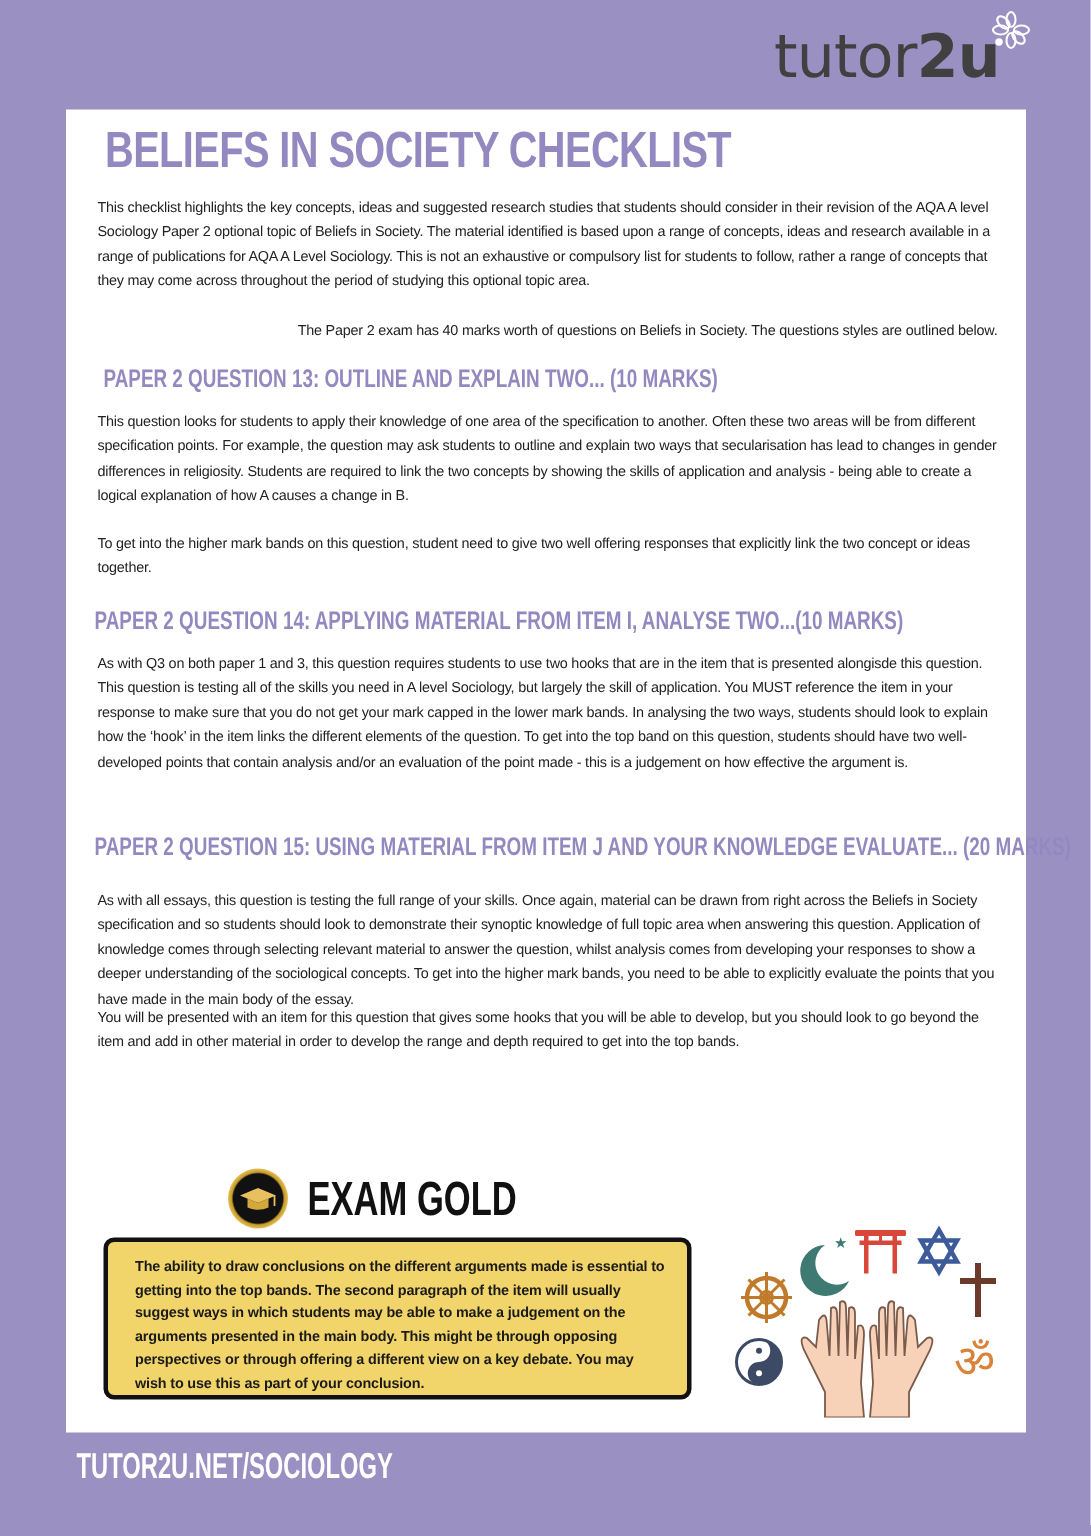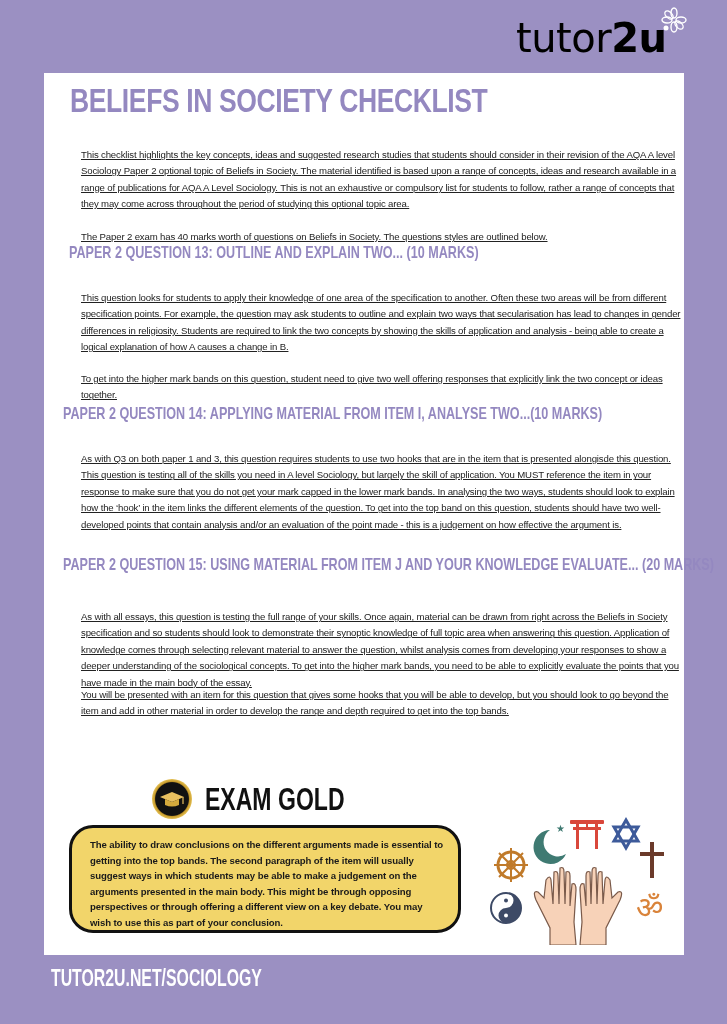--- a/index.html
+++ b/index.html
@@ -4,64 +4,63 @@
 <style>
   html, body { margin: 0; padding: 0; }
   body {
     width: 727px; height: 1024px; overflow: hidden;
     background: #9b90c2;
     position: relative;
     font-family: "Liberation Sans", sans-serif;
   }
   .logo {
     position: absolute; left: 516px; top: 14px;
-    color: #000000; font-family: "DejaVu Sans", sans-serif;
+    color: #404040; font-family: "DejaVu Sans", sans-serif;
     font-size: 40px; font-weight: normal; letter-spacing: -0.5px;
     line-height: 48px;
   }
   .logo b { font-weight: bold; }
   .logo-flower { position: absolute; left: 660px; top: 6px; width: 28px; height: 28px; }
   .panel {
     position: absolute; left: 44px; top: 73px; width: 640px; height: 882px;
     background: #ffffff;
   }
   .title {
     position: absolute; left: 70px; top: 80px;
     font-family: "Liberation Sans", sans-serif; font-weight: bold;
     font-size: 34px; color: #9488c0; letter-spacing: -0.5px;
     transform: scaleX(0.78); transform-origin: left top;
     white-space: nowrap; margin: 0; line-height: 40px;
   }
   .para {
     position: absolute; left: 65px; width: 600px;
     font-family: "Liberation Sans", sans-serif; font-size: 9.6px;
-    line-height: 16.4px; color: #222222; margin: 16px;
+    line-height: 16.4px; color: #222222; margin: 0;
     letter-spacing: -0.15px;
-    text-decoration: underline;
   }
   .h2 {
     position: absolute; font-family: "Liberation Sans", sans-serif;
     font-weight: bold; color: #9488c0; font-size: 17px;
     transform: scaleX(0.74); transform-origin: left top;
     white-space: nowrap; margin: 0; line-height: 20px;
   }
   .gold-badge {
     position: absolute; left: 152px; top: 779px; width: 40px; height: 40px;
     border-radius: 50%;
     background: radial-gradient(circle, #111 58%, #c79a2a 62%, #f2d36b 75%, #b38216 100%);
   }
   .gold-title {
     position: absolute; left: 205px; top: 780px;
     font-family: "Liberation Sans", sans-serif; font-weight: bold;
     font-size: 32px; color: #111111; margin: 0; line-height: 38px;
     transform: scaleX(0.72); transform-origin: left top; white-space: nowrap;
   }
   .gold-box {
     position: absolute; left: 69px; top: 825px; width: 392px; height: 108px;
-    background: #f2d56a; border: 3px solid #111111; border-radius: 24px;
+    background: #f2d56a; border: 3px solid #111111; border-radius: 7px;
     box-sizing: border-box; padding: 9px 14px 8px 18px;
   }
   .gold-text {
     font-family: "Liberation Sans", sans-serif; font-weight: bold;
     font-size: 9.6px; line-height: 15.5px; color: #1a1a1a; margin: 0;
     letter-spacing: -0.1px;
   }
   .symbols { position: absolute; left: 478px; top: 810px; width: 200px; height: 135px; }
   .footer-url {
     position: absolute; left: 51px; top: 963px;
@@ -84,21 +83,21 @@
     <ellipse cx="19" cy="19" rx="3" ry="5" transform="rotate(-45 19 19)"></ellipse>
   </g>
   <circle cx="6" cy="22" r="2.5" fill="#ffffff"></circle>
 </svg>
 
 <div class="panel"></div>
 
 <h1 class="title">BELIEFS IN SOCIETY CHECKLIST</h1>
 
 <p class="para" style="top:131px;">This checklist highlights the key concepts, ideas and suggested research studies that students should consider in their revision of the AQA A level Sociology Paper 2 optional topic of Beliefs in Society. The material identified is based upon a range of concepts, ideas and research available in a range of publications for AQA A Level Sociology. This is not an exhaustive or compulsory list for students to follow, rather a range of concepts that they may come across throughout the period of studying this optional topic area.</p>
-<p class="para" style="top:213px;">The Paper 2 exam has 40 marks worth of questions on Beliefs in Society. The questions styles are outlined below.</p>
+<p class="para" style="top:213px;text-align:right;">The Paper 2 exam has 40 marks worth of questions on Beliefs in Society. The questions styles are outlined below.</p>
 
 <h2 class="h2" style="left:69px; top:243px;">PAPER 2 QUESTION 13: OUTLINE AND EXPLAIN TWO...   (10 MARKS)</h2>
 <p class="para" style="top:274px;">This question looks for students to apply their knowledge of one area of the specification to another. Often these two areas will be from different specification points. For example, the question may ask students to outline and explain two ways that secularisation has lead to changes in gender differences in religiosity. Students are required to link the two concepts by showing the skills of application and analysis - being able to create a logical explanation of how A causes a change in B.</p>
 <p class="para" style="top:355px;">To get into the higher mark bands on this question, student need to give two well offering responses that explicitly link the two concept or ideas together.</p>
 
 <h2 class="h2" style="left:63px; top:404px;">PAPER 2 QUESTION 14: APPLYING MATERIAL FROM ITEM I, ANALYSE TWO...(10 MARKS)</h2>
 <p class="para" style="top:435px;">As with Q3 on both paper 1 and 3, this question requires students to use two hooks that are in the item that is presented alongisde this question. This question is testing all of the skills you need in A level Sociology, but largely the skill of application. You MUST reference the item in your response to make sure that you do not get your mark capped in the lower mark bands. In analysing the two ways, students should look to explain how the ‘hook’ in the item links the different elements of the question. To get into the top band on this question, students should have two well-developed points that contain analysis and/or an evaluation of the point made - this is a judgement on how effective the argument is.</p>
 
 <h2 class="h2" style="left:63px; top:555px;">PAPER 2 QUESTION 15: USING MATERIAL FROM ITEM J  AND YOUR KNOWLEDGE EVALUATE... (20 MARKS)</h2>
 <p class="para" style="top:593px;">As with all essays, this question is testing the full range of your skills. Once again, material can be drawn from right across the Beliefs in Society specification and so students should look to demonstrate their synoptic knowledge of full topic area when answering this question. Application of knowledge comes through selecting relevant material to answer the question, whilst analysis comes from developing your responses to show a deeper understanding of the sociological concepts. To get into the higher mark bands, you need to be able to explicitly evaluate the points that you have made in the main body of the essay.</p>

